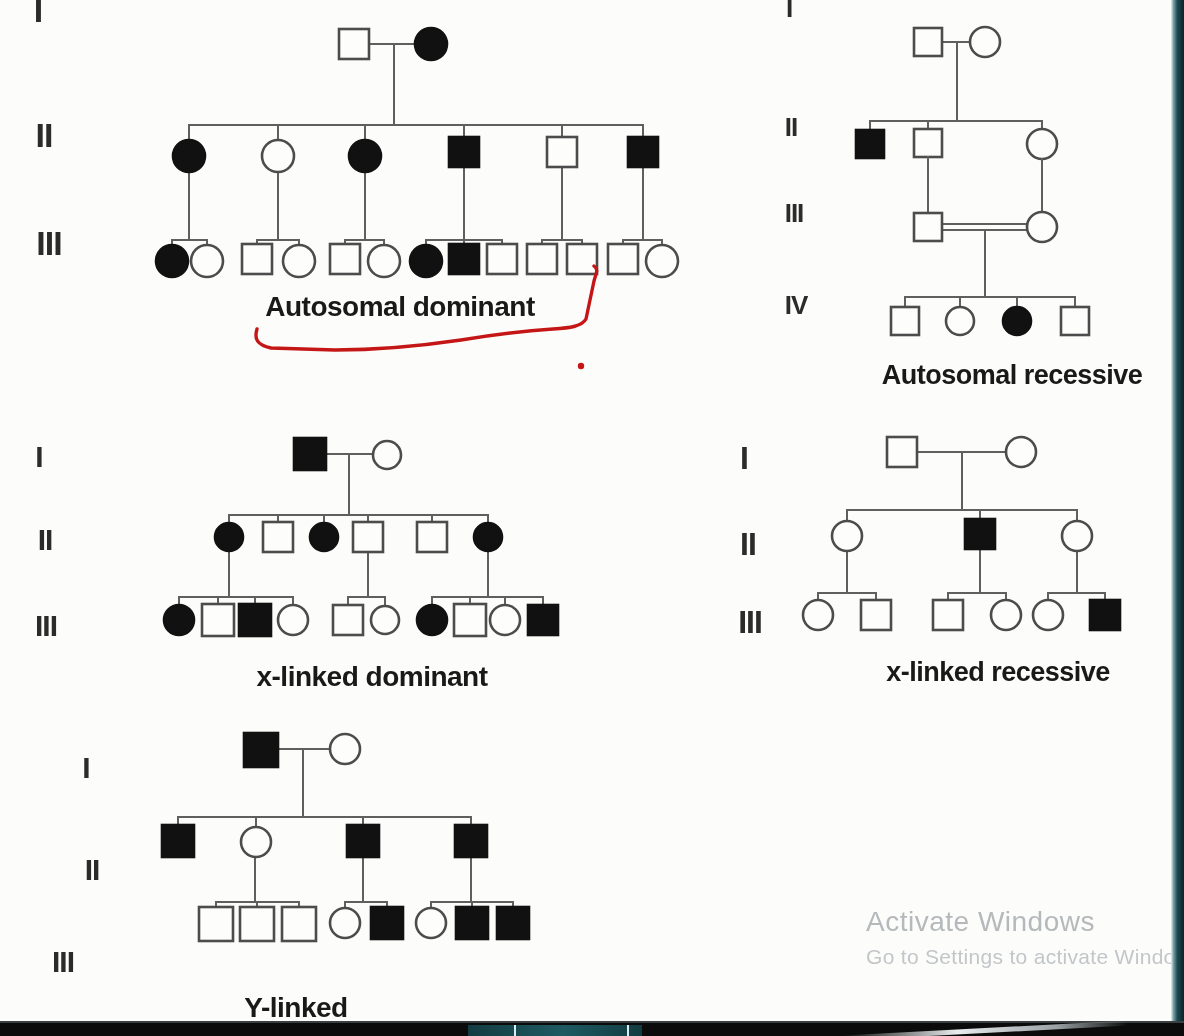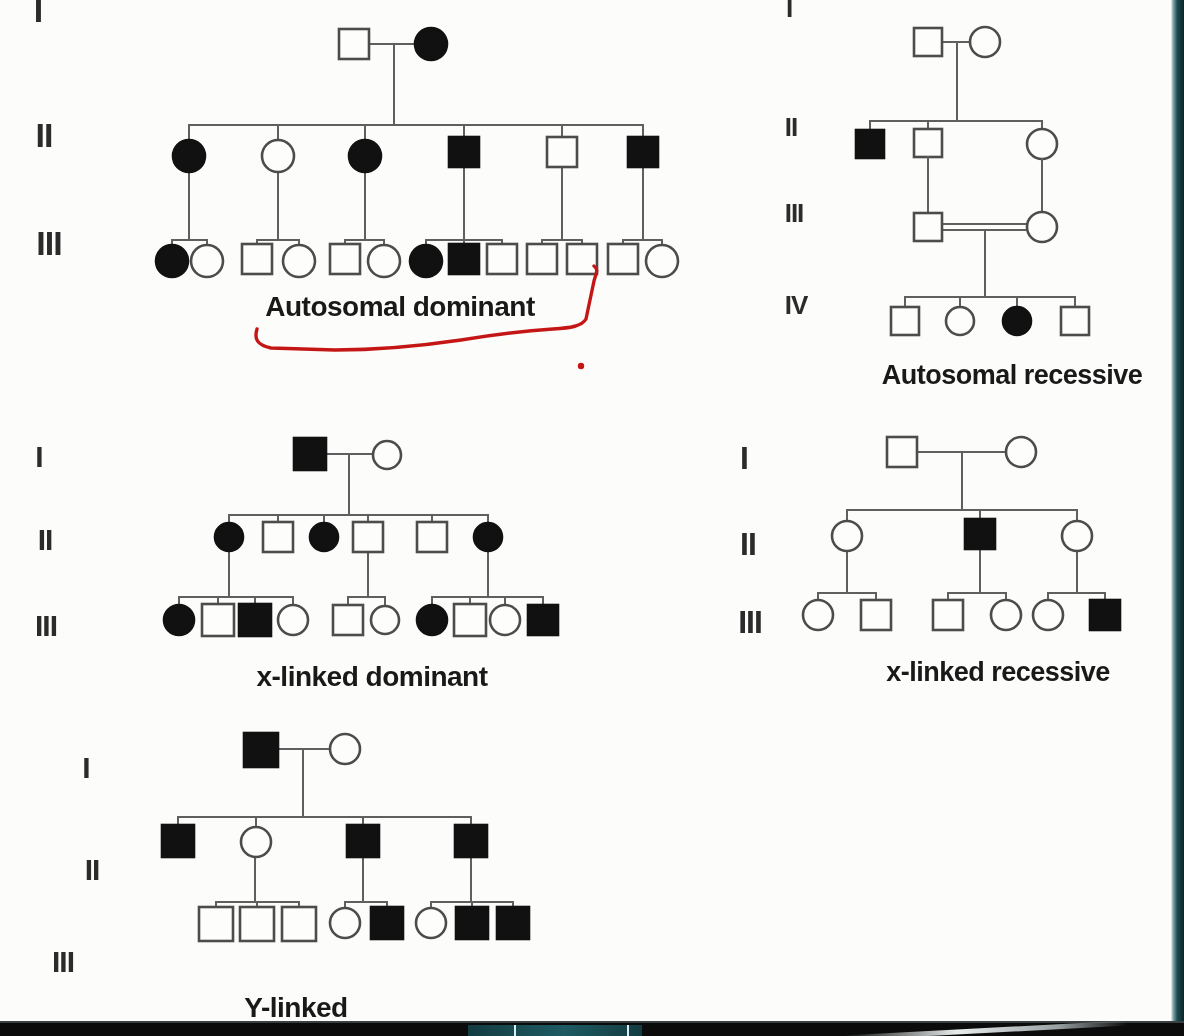--- a/index.html
+++ b/index.html
@@ -248,20 +248,22 @@
         <text x="86" y="778" class="gen-label" font-size="30">I</text>
         <text x="92" y="880" class="gen-label" font-size="30">II</text>
         <text x="63" y="972" class="gen-label" font-size="30">III</text>
         <text x="296" y="1017" class="ped-label" font-size="28">Y-linked</text>
       </g>
       <path d="M 257 329 C 254 339 257 345 271 348 L 335 350 C 378 350 420 346 461 340 C 492 335 523 331 553 329 C 571 328 582 326 586 319 L 594 281 C 596 273 599 270 594 266" class="red-stroke" stroke="#c51616"></path>
       <circle cx="581" cy="366" r="3.2" fill="#c51616"></circle>
     </svg>
 
   <div class="watermark">
+    <div class="wm1" style="color: rgb(181, 185, 187);">Activate Windows</div>
+    <div class="wm2" style="color: rgb(195, 198, 200);">Go to Settings to activate Windo</div>
   </div>
 
   <div class="right-strip" style="background: linear-gradient(90deg, rgb(232, 241, 241) 0%, rgb(123, 164, 168) 18%, rgb(29, 74, 82) 48%, rgb(12, 35, 40) 100%);"></div>
 
   <div class="bottom-strip" style="background: rgb(11, 11, 11); border-top: 2px solid rgb(58, 63, 65);">
     <div class="teal-seg" style="left: 468px; width: 174px; background: linear-gradient(90deg, rgb(18, 60, 65), rgb(30, 90, 98) 55%, rgb(18, 60, 65));"></div>
     <div class="strip-line" id="strip-line-0" style="left: 514px; background: rgb(216, 238, 240);"></div>
     <div class="strip-line" id="strip-line-1" style="left: 627px; background: rgb(216, 238, 240);"></div>
     <div class="streak" style="left: 843px; width: 285px; background: linear-gradient(90deg, rgba(255, 255, 255, 0), rgb(233, 237, 237) 40%, rgb(154, 162, 164) 75%, rgba(120, 120, 120, 0));"></div>
   </div>

